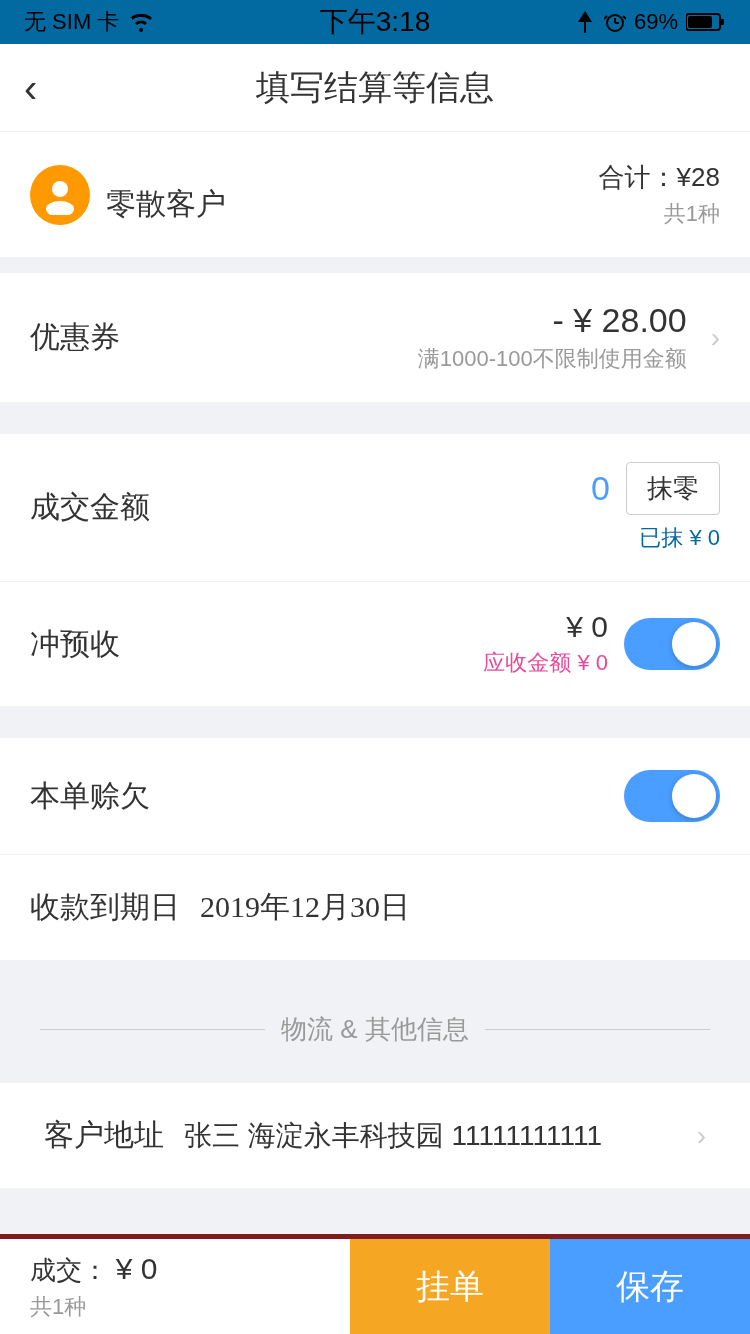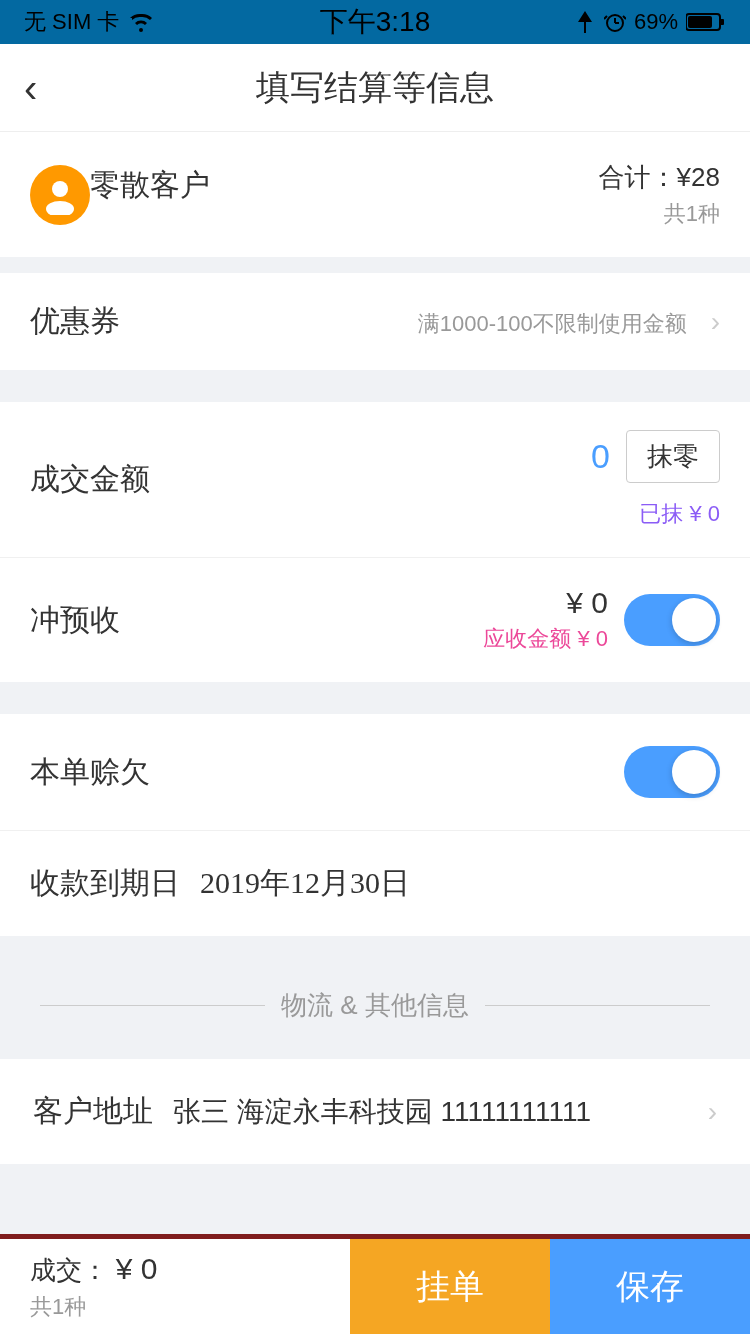--- a/index.html
+++ b/index.html
@@ -71,21 +71,22 @@
     
     .customer-row {
       display: flex;
       align-items: center;
       justify-content: space-between;
       padding: 28px 30px;
       background: #fff;
     }
     .customer-left {
       display: flex;
-      align-items: flex-start;
+      align-items: flex-end;
+      gap: 16px;
     }
     .avatar {
       width: 60px;
       height: 60px;
       border-radius: 50%;
       background: #f90;
       display: flex;
       align-items: center;
       justify-content: center;
       overflow: hidden;
@@ -126,21 +127,21 @@
     }
     .round-btn {
       border: 1px solid #ccc;
       border-radius: 4px;
       padding: 8px 20px;
       font-size: 26px;
       color: #333;
       background: #fff;
       cursor: pointer;
     }
-    .deal-sub { font-size: 22px; color: #8b5cf6; margin-top: 16px; text-align: right; }
+    .deal-sub { font-size: 22px; color: #0369a1; margin-top: 8px; text-align: right; }
 
     
     .toggle {
       position: relative;
       width: 96px;
       height: 52px;
       background: #4a9eff;
       border-radius: 26px;
       cursor: pointer;
       flex-shrink: 0;
@@ -214,21 +215,21 @@
       flex: 1;
       height: 1px;
       background: #ccc;
     }
     .section-header-text { font-size: 26px; color: #999; }
 
     
     .address-row {
       display: flex;
       align-items: center;
-      padding: 32px 33px;
+      padding: 32px 44px;
       background: #fff;
     }
     .address-label { font-size: 30px; color: #333; min-width: 120px; margin-right: 20px; }
     .address-value { font-size: 28px; color: #333; flex: 1; }
     .address-chevron { font-size: 28px; color: #ccc; margin-left: 8px; }
 
     
     .bottom-bar {
       position: fixed;
       bottom: 0;
@@ -330,20 +331,21 @@
         <div class="total-count">共1种</div>
       </div>
     </div>
   </div>
 
   <div class="card">
     <div class="row-item">
       <span class="row-label">优惠券</span>
       <div class="row-right">
         <div>
+          <div class="coupon-discount">- ¥ 28.00</div>
           <div class="coupon-desc">满1000-100不限制使用金额</div>
         </div>
         <span class="chevron">›</span>
       </div>
     </div>
   </div>
 
   <div class="separator"></div>
 
   <div class="card">

